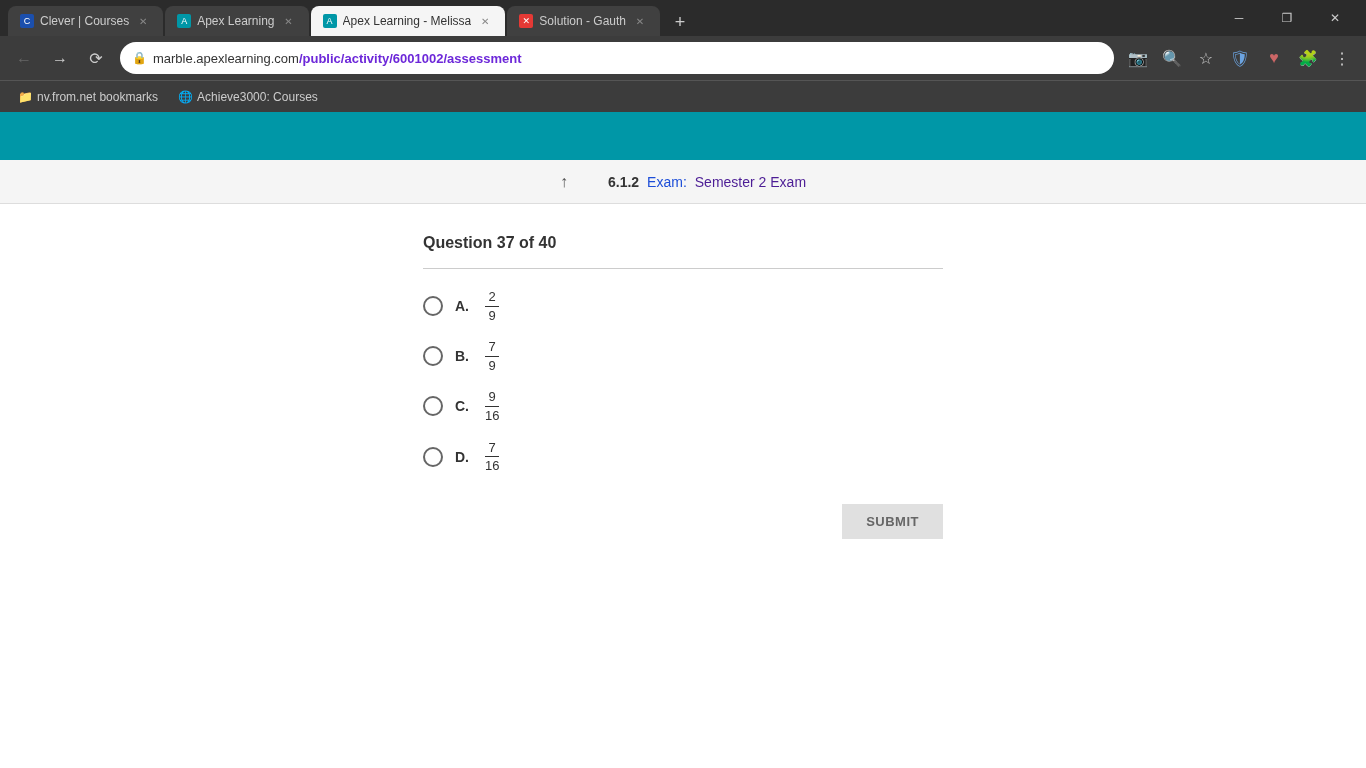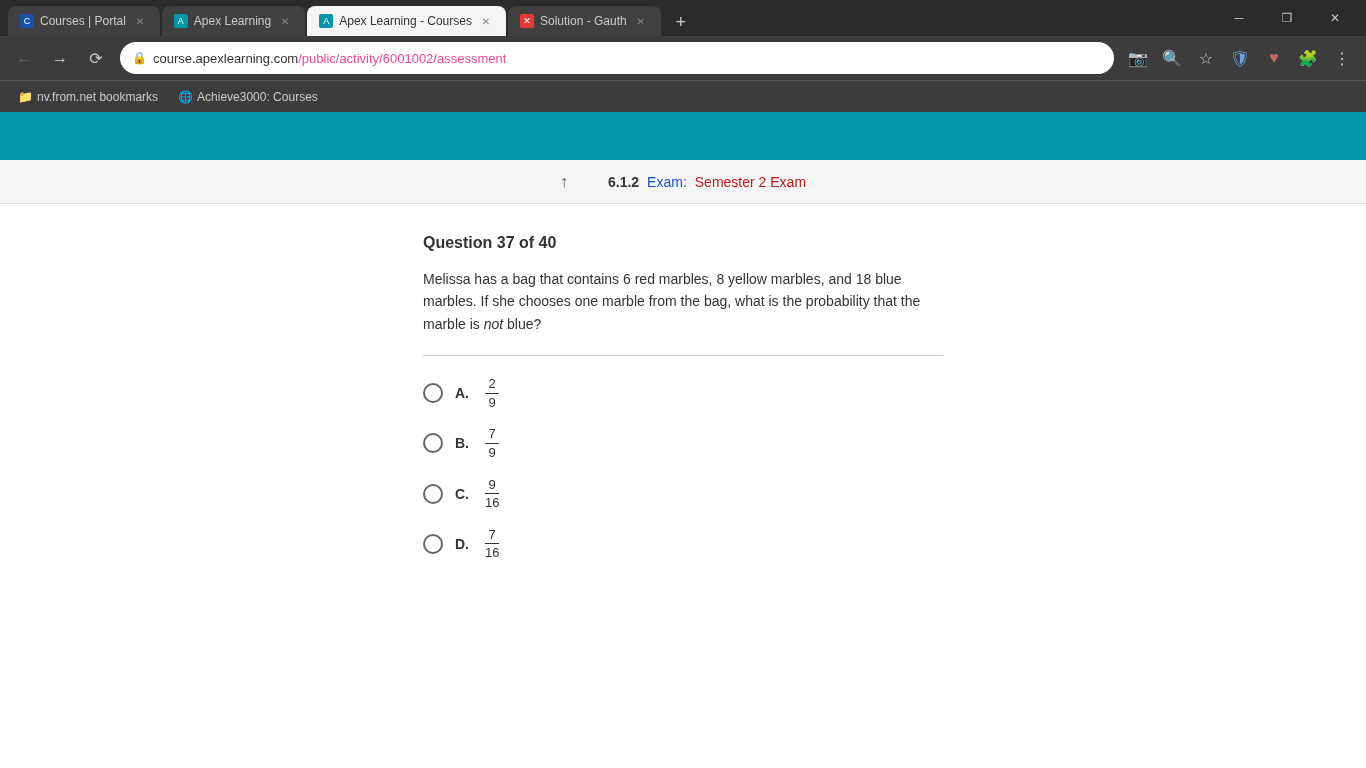--- a/index.html
+++ b/index.html
@@ -131,21 +131,22 @@
     .address-bar-lock {
       color: #555;
       font-size: 12px;
     }
     .address-bar-text {
       font-size: 13px;
       color: #333;
       flex: 1;
     }
     .address-bar-url-base {
-      color: #ec4899;
+      color: #6d28d9;
+      font-weight: bold;
     }
     .nav-icons-right {
       display: flex;
       align-items: center;
       gap: 2px;
     }
     .nav-icon-btn-right {
       width: 32px;
       height: 32px;
       border-radius: 50%;
@@ -213,21 +214,21 @@
       color: #333;
     }
     .section-number {
       font-weight: bold;
       margin-left: 32px;
     }
     .section-label {
       color: #1d4ed8;
     }
     .section-title-exam {
-      color: #b91c1c;
+      color: #4c1d95;
     }
     .up-arrow-icon {
       color: #555;
       font-size: 16px;
     }
 
     
     .quiz-area {
       flex: 1;
       overflow-y: auto;
@@ -334,33 +335,33 @@
 </head>
 <body>
 
 <div class="browser-chrome">
 
   <div class="title-bar">
     <div class="tabs-container">
 
       <div class="tab">
         <div class="tab-favicon favicon-clever" style="width:14px;height:14px;">C</div>
-        <span class="tab-label">Courses | Portal</span>
+        <span class="tab-label">Clever | Courses</span>
         <span class="tab-close">✕</span>
       </div>
 
       <div class="tab">
         <div class="tab-favicon favicon-apex" style="width:14px;height:14px;">A</div>
         <span class="tab-label">Apex Learning</span>
         <span class="tab-close">✕</span>
       </div>
 
       <div class="tab active">
         <div class="tab-favicon favicon-apexc" style="width:14px;height:14px;">A</div>
-        <span class="tab-label">Apex Learning - Courses</span>
+        <span class="tab-label">Apex Learning - Melissa</span>
         <span class="tab-close">✕</span>
       </div>
 
       <div class="tab">
         <div class="tab-favicon favicon-gauth" style="width:14px;height:14px;">✕</div>
         <span class="tab-label">Solution - Gauth</span>
         <span class="tab-close">✕</span>
       </div>
 
       <div class="new-tab-btn">+</div>
@@ -374,21 +375,21 @@
   </div>
 
   <div class="nav-bar">
     <div class="nav-icon-btn disabled">←</div>
     <div class="nav-icon-btn">→</div>
     <div class="nav-icon-btn">⟳</div>
 
     <div class="address-bar">
       <span class="address-bar-lock">🔒</span>
       <span class="address-bar-text">
-        <span>course.apexlearning.com</span><span class="address-bar-url-base">/public/activity/6001002/assessment</span>
+        <span>marble.apexlearning.com</span><span class="address-bar-url-base">/public/activity/6001002/assessment</span>
       </span>
     </div>
 
     <div class="nav-icons-right">
       <div class="nav-icon-btn-right">📷</div>
       <div class="nav-icon-btn-right">🔍</div>
       <div class="nav-icon-btn-right">☆</div>
       <div class="nav-icon-btn-right" style="color:#6ba3e0;">🛡</div>
       <div class="nav-icon-btn-right" style="color:#c66;">♥</div>
       <div class="nav-icon-btn-right">🧩</div>
@@ -419,23 +420,20 @@
       <span class="section-label">Exam:</span>
       <span class="section-title-exam">Semester 2 Exam</span>
     </div>
   </div>
 
   <div class="quiz-area">
     <div class="quiz-container">
 
       <div class="question-header">Question 37 of 40</div>
 
-      <div class="question-text">
-        <span>Melissa has a bag that contains 6 red marbles, 8 yellow marbles, and 18 blue marbles. If she chooses one marble from the bag, what is the probability that the marble is </span><em>not</em><span> blue?</span>
-      </div>
 
       <hr class="divider">
 
       <div class="answer-options">
 
         <div class="answer-option">
           <div class="radio-circle"></div>
           <span class="option-letter">A.</span>
           <div class="option-fraction">
             <div class="fraction-numerator">2</div>
@@ -465,16 +463,19 @@
           <div class="radio-circle"></div>
           <span class="option-letter">D.</span>
           <div class="option-fraction">
             <div class="fraction-numerator">7</div>
             <div class="fraction-denominator">16</div>
           </div>
         </div>
 
       </div>
 
+      <div class="submit-area">
+        <button class="submit-btn">SUBMIT</button>
+      </div>
 
     </div>
   </div>
 </div>
 
 </body></html>

